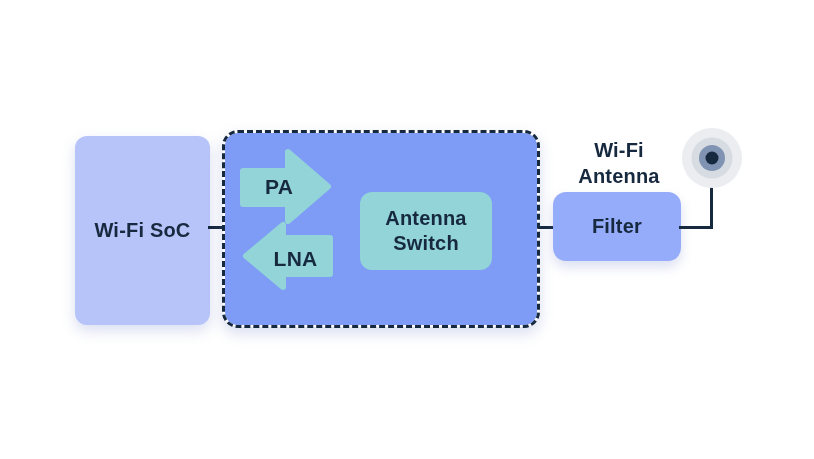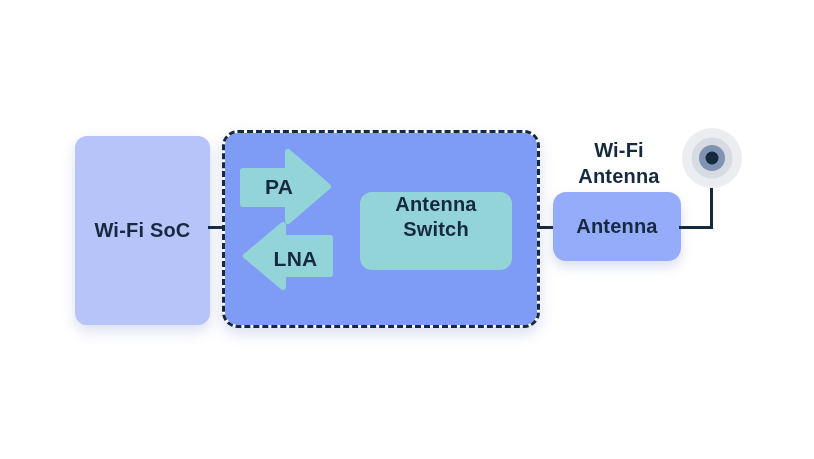--- a/index.html
+++ b/index.html
@@ -64,24 +64,24 @@
   .arrow-shape {
     fill: var(--teal-fill, #92d4d8);
     stroke: var(--teal-fill, #92d4d8);
     stroke-width: 6;
     stroke-linejoin: round;
   }
 
   .switch-box {
     position: absolute;
     left: 135px; top: 59px;
-    width: 152px; height: 78px;
+    width: 132px; height: 78px;
     background: var(--teal-fill, #92d4d8);
     border-radius: 12px;
-    display: flex; align-items: flex-start; justify-content: center;
+    display: flex; align-items: center; justify-content: center;
   }
   .switch-box .lbl { font-size: 20px; line-height: 25px; width: 110px; }
 
   
   .filter-box {
     position: absolute;
     left: 553px; top: 192px;
     width: 128px; height: 69px;
     background: var(--filter-fill, #95acfa);
     border-radius: 13px;
@@ -150,21 +150,21 @@
     <div class="switch-box">
       <span class="lbl">Antenna Switch</span>
     </div>
   </div>
 
   <div class="wire wire-fem-filter"></div>
 
   <div class="lbl antenna-label">Wi-Fi Antenna</div>
 
   <div class="filter-box">
-    <span class="lbl">Antenna</span>
+    <span class="lbl">Filter</span>
   </div>
 
   <div class="wire wire-filter-ant-h"></div>
   <div class="wire wire-ant-v"></div>
 
   <svg class="antenna-icon" viewBox="0 0 62 62">
     <circle class="ring-outer" cx="31" cy="31" r="30"></circle>
     <circle class="ring-mid" cx="31" cy="31" r="20.5"></circle>
     <circle class="ring-inner" cx="31" cy="31" r="13"></circle>
     <circle class="ring-dot" cx="31" cy="31" r="6.5"></circle>

